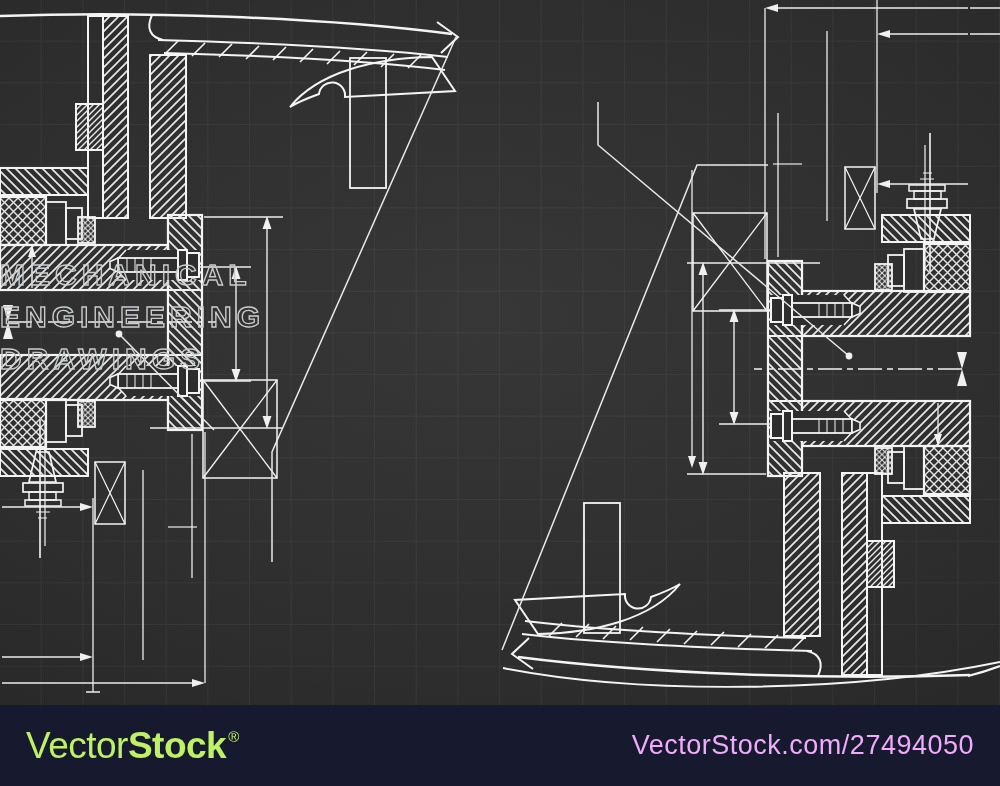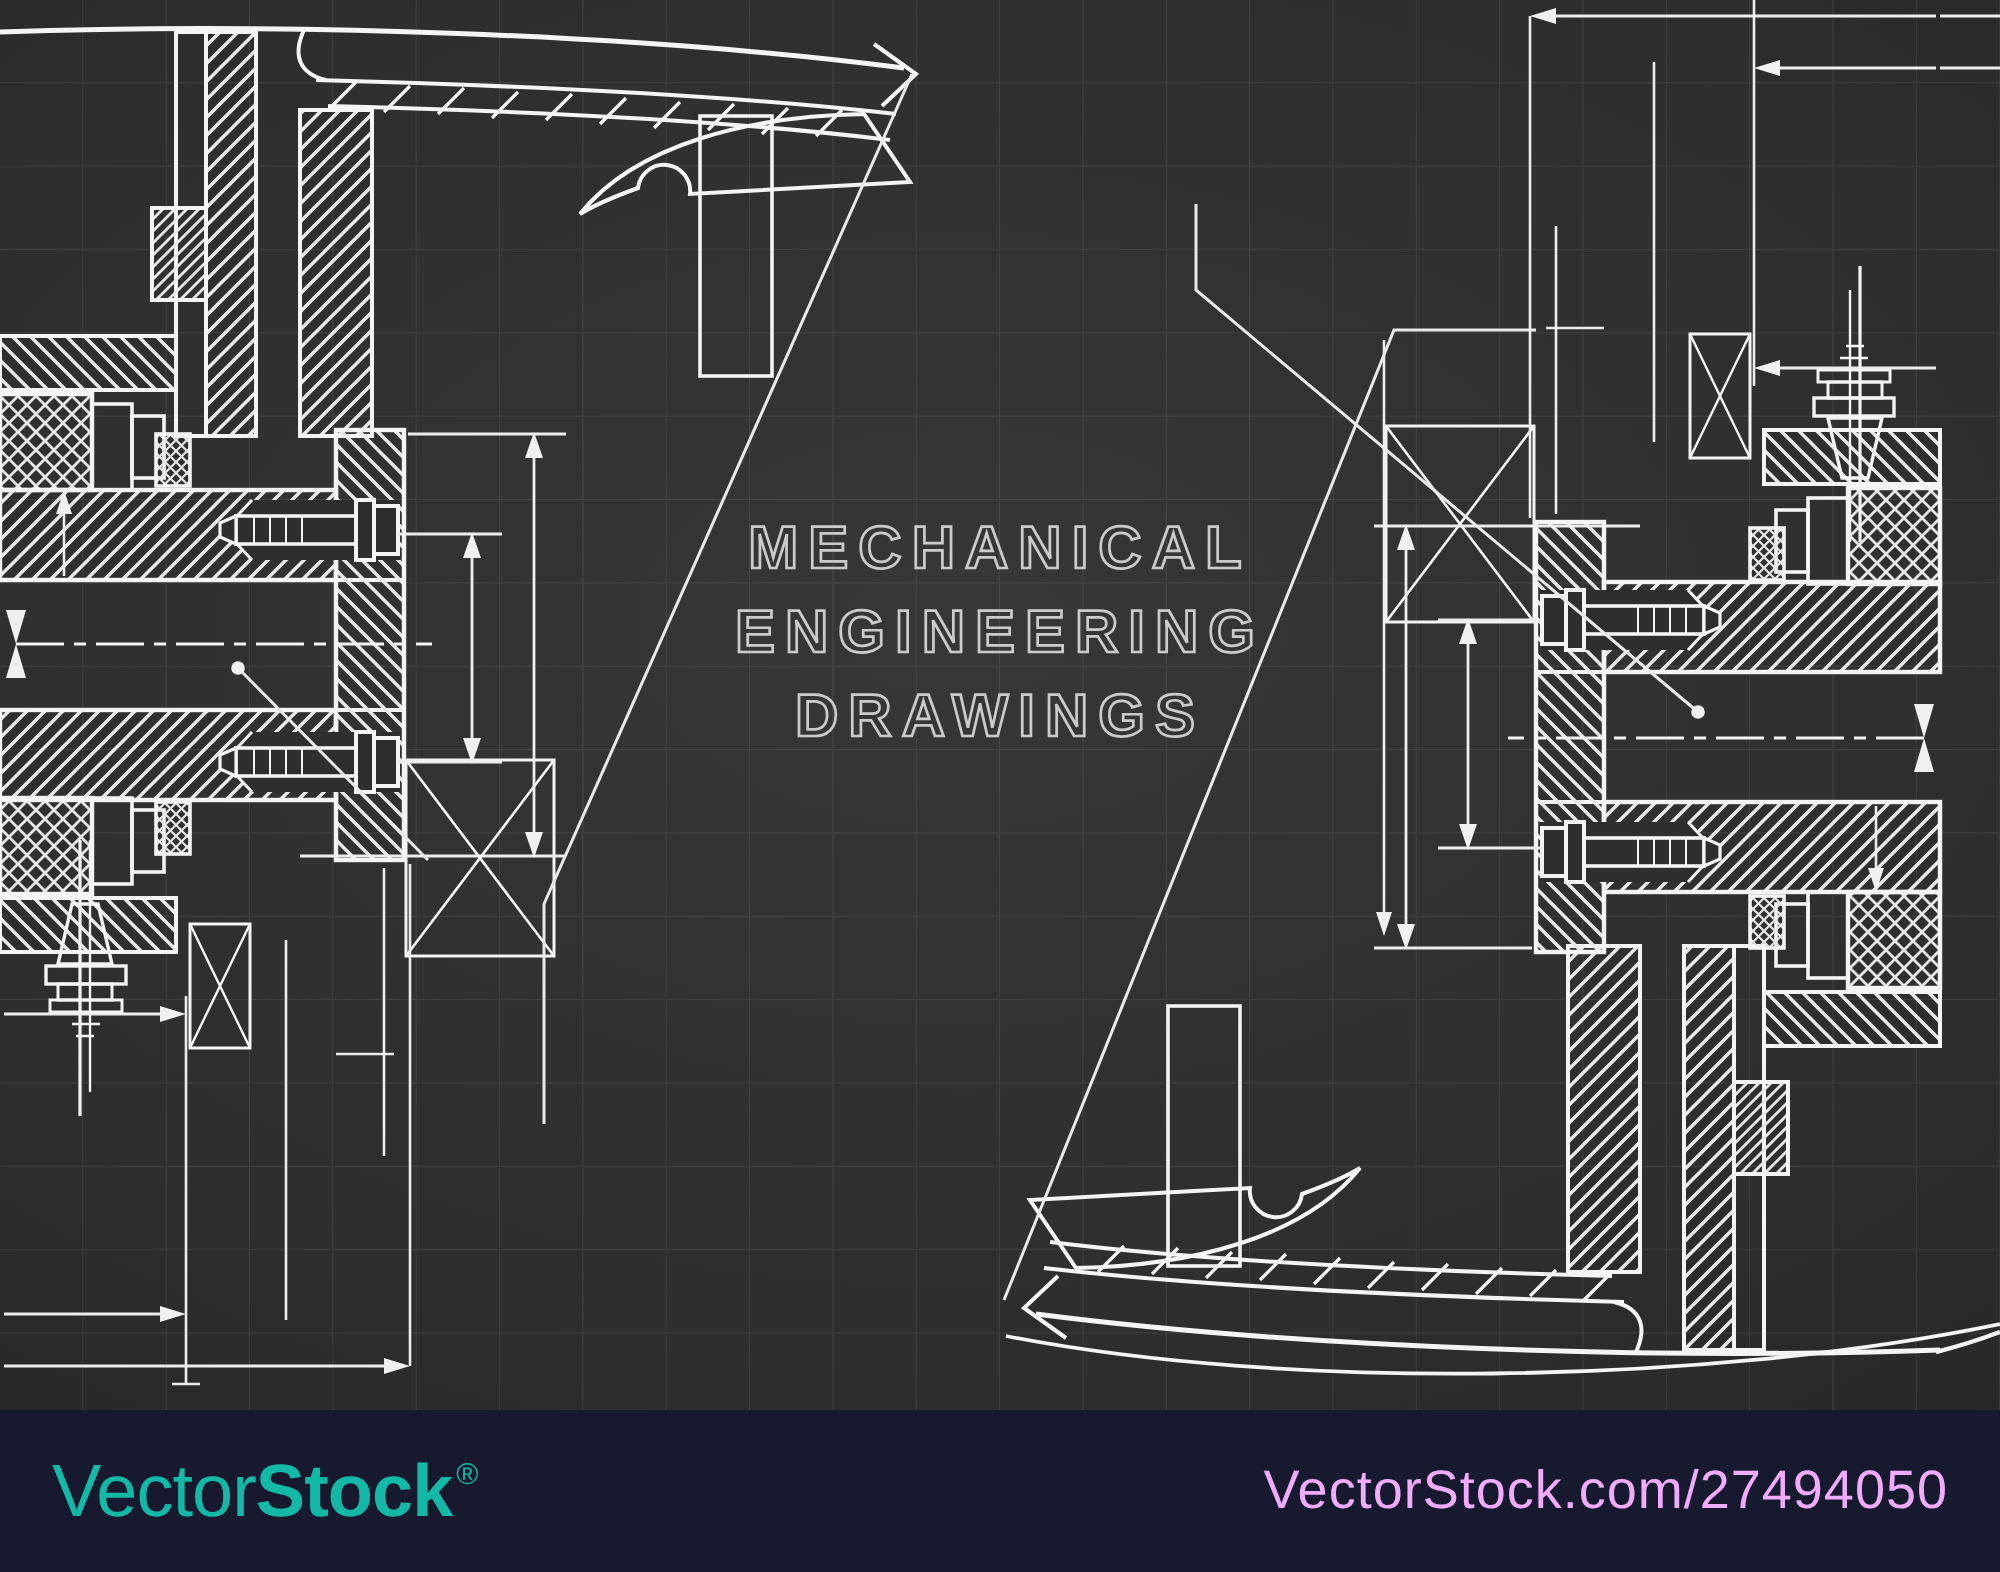--- a/index.html
+++ b/index.html
@@ -5,34 +5,34 @@
   html,body{margin:0;padding:0;background:#111;}
   #stage{
     position:relative;width:1000px;height:786px;overflow:hidden;
     background:radial-gradient(120% 95% at 48% 40%, #373737 0%, #2e2e2e 45%, #262626 78%, #202020 100%);
     font-family:"Liberation Sans", sans-serif;
   }
   #bp{position:absolute;left:0;top:0;}
   
   .title-wrap{
     position:absolute;left:0;top:254px;width:1000px;
-    text-align:center;z-index:3;pointer-events:none;
+    z-index:3;pointer-events:none;
   }
   .title-line{
     font-size:30px;font-weight:700;letter-spacing:5px;line-height:42px;
     color:transparent;-webkit-text-stroke:1.35px #c9cbcc;
   }
   
   .footer{
     position:absolute;left:0;bottom:0;width:1000px;height:81px;
     background:#171a2e;z-index:5;
     display:flex;align-items:center;justify-content:space-between;
     padding:0 26px;box-sizing:border-box;
   }
-  .logo{color:#14b8a6;font-size:37px;letter-spacing:-0.5px;white-space:nowrap;}
+  .logo{color:#bef264;font-size:37px;letter-spacing:-0.5px;white-space:nowrap;}
   .logo .light{font-weight:400;}
   .logo .bold{font-weight:700;}
   .logo sup{font-size:15px;font-weight:400;position:relative;top:-2px;left:2px;}
   .site-url{color:#f0abfc;font-size:27px;font-weight:400;letter-spacing:0.5px;}
 </style>
 </head>
 <body>
 
 <div id="stage">
 

